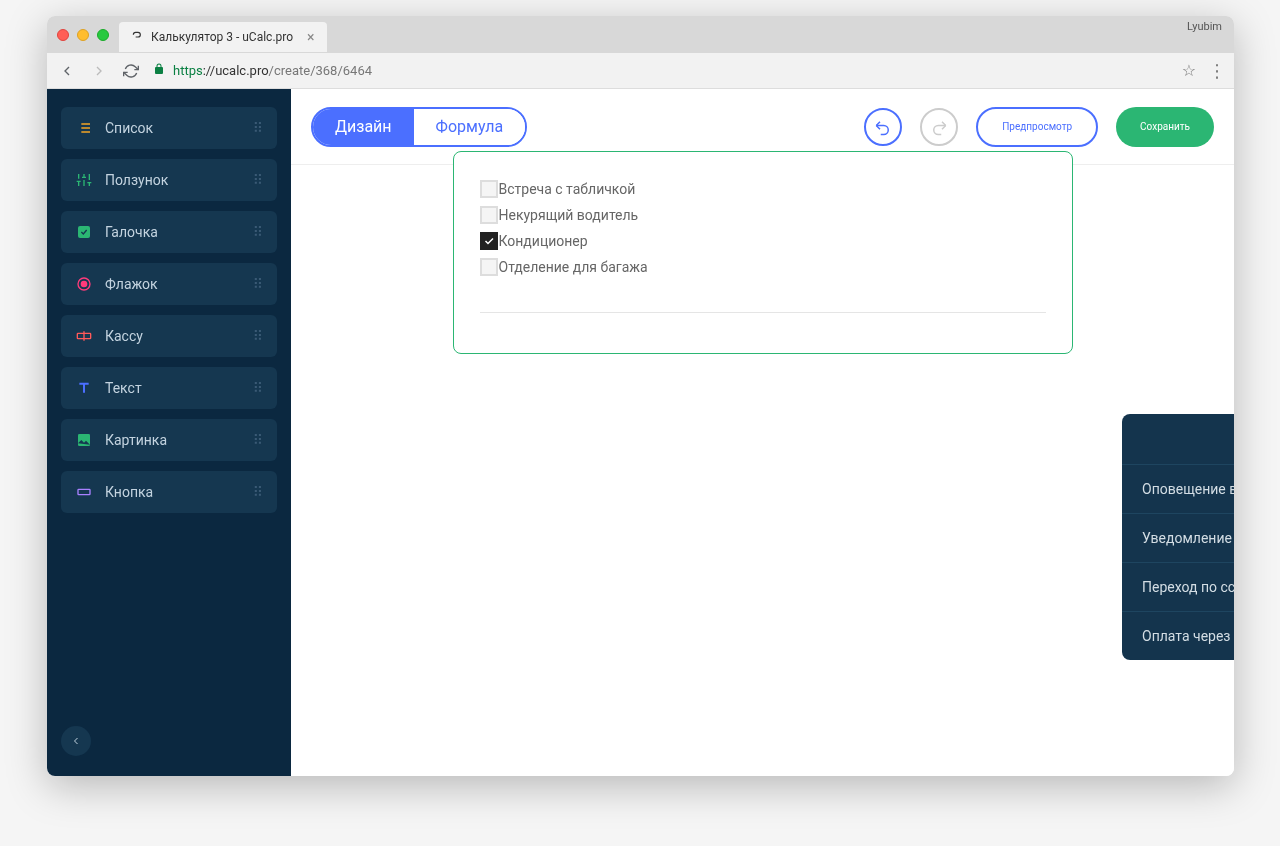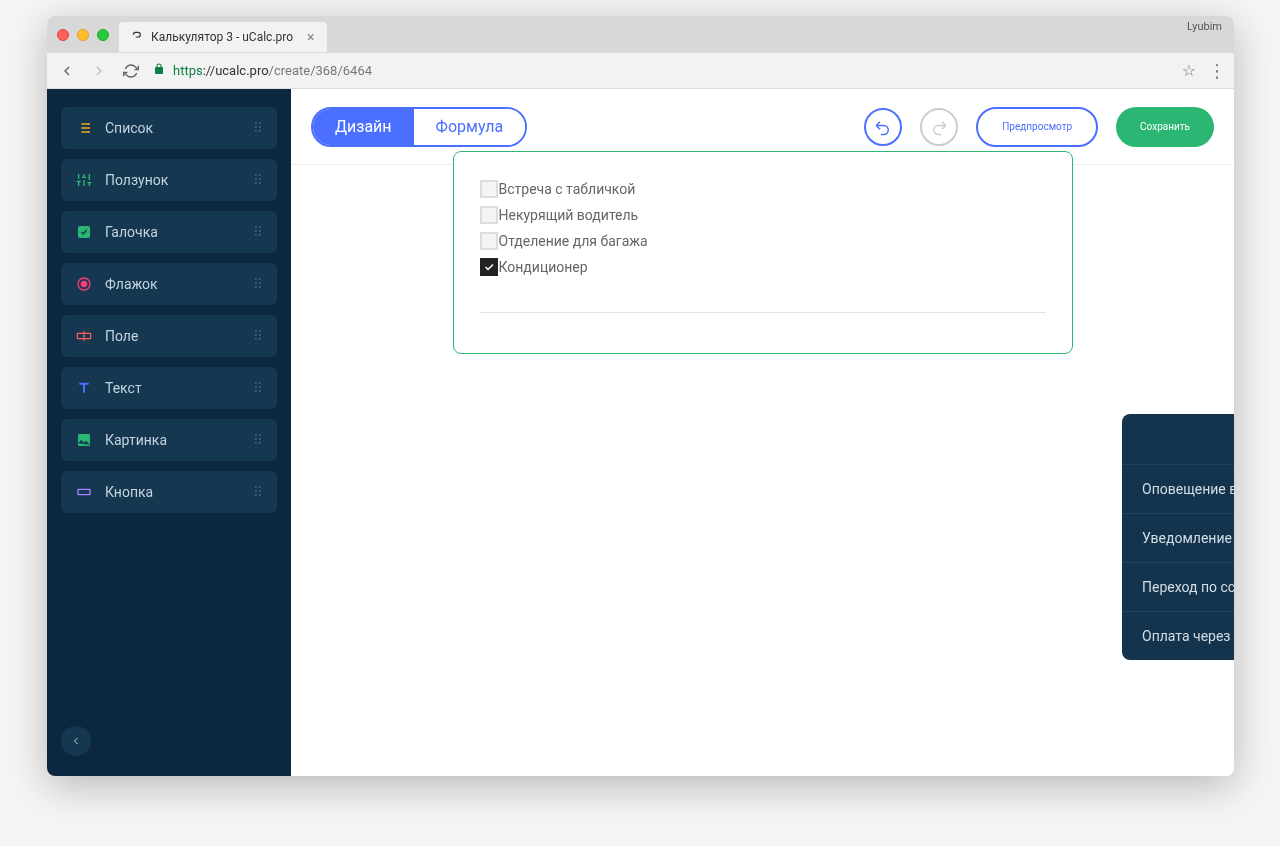--- a/index.html
+++ b/index.html
@@ -170,21 +170,21 @@
         <span class="label">Флажок</span>
         <span class="drag-dots">⠿</span>
       </div>
       <div class="side-item">
         <span class="side-icon" style="color:#ff5a5a">
             <svg width="16" height="16" viewBox="0 0 24 24" fill="none" stroke="currentColor" stroke-width="2">
               <rect x="2" y="8" width="20" height="8" rx="1"></rect>
               <line x1="12" y1="5" x2="12" y2="19"></line>
             </svg>
           </span>
-        <span class="label">Поле</span>
+        <span class="label">Кассу</span>
         <span class="drag-dots">⠿</span>
       </div>
       <div class="side-item">
         <span class="side-icon" style="color:#4b6fff">
             <svg width="16" height="16" viewBox="0 0 24 24" fill="currentColor">
               <path d="M5 4v3h5.5v12h3V7H19V4z"></path>
             </svg>
           </span>
         <span class="label">Текст</span>
         <span class="drag-dots">⠿</span>
@@ -242,31 +242,31 @@
         <div class="form-card">
           <div class="check-row">
             <span class="checkbox"></span>
             <span>Встреча с табличкой</span>
           </div>
           <div class="check-row">
             <span class="checkbox"></span>
             <span>Некурящий водитель</span>
           </div>
           <div class="check-row">
-            <span class="checkbox"></span>
-            <span>Отделение для багажа</span>
-          </div>
-          <div class="check-row">
             <span class="checkbox checked">
                 <svg width="12" height="12" viewBox="0 0 24 24" fill="none" stroke="#fff" stroke-width="3">
                   <path d="M5 12l5 5L20 7"></path>
                 </svg>
               </span>
             <span>Кондиционер</span>
           </div>
+          <div class="check-row">
+            <span class="checkbox"></span>
+            <span>Отделение для багажа</span>
+          </div>
 
           <div class="divider"></div>
         </div>
 
         <div class="popover">
           <div class="popover-title">Действие</div>
           <div class="popover-item">
             <span>Оповещение владельца</span>
 
           </div>

